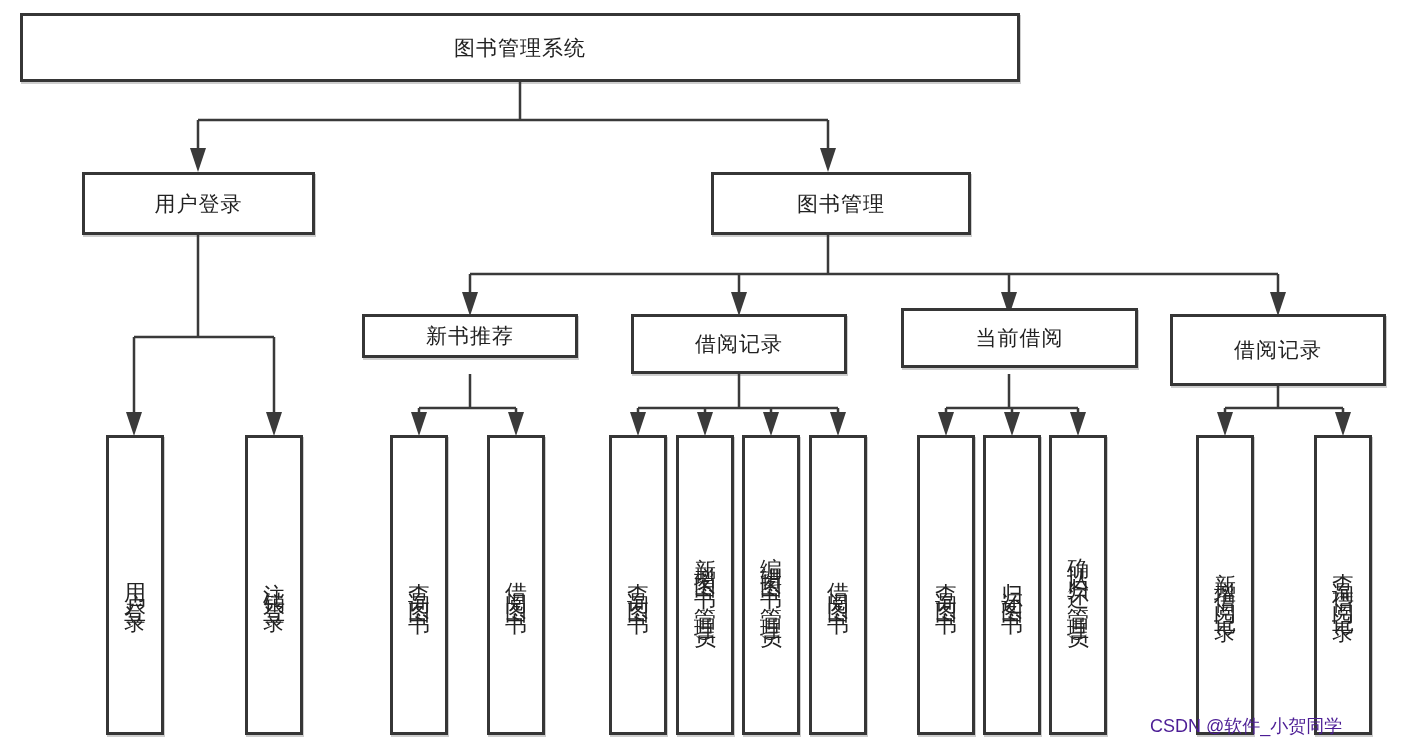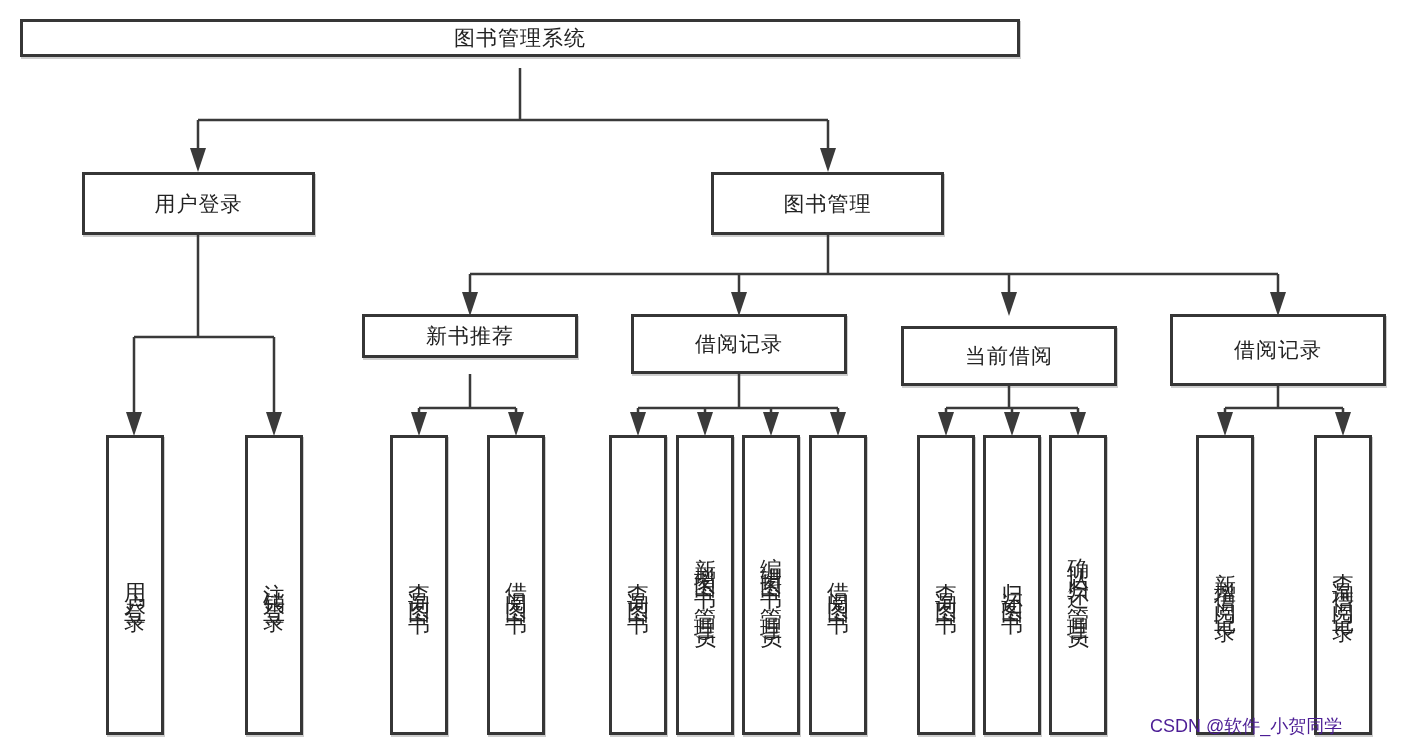--- a/index.html
+++ b/index.html
@@ -71,28 +71,28 @@
       M1009,316 L1001,292 L1017,292 Z  M1278,316 L1270,292 L1286,292 Z
       M134,436 L126,412 L142,412 Z  M274,436 L266,412 L282,412 Z
       M419,436 L411,412 L427,412 Z  M516,436 L508,412 L524,412 Z
       M638,436 L630,412 L646,412 Z  M705,436 L697,412 L713,412 Z
       M771,436 L763,412 L779,412 Z  M838,436 L830,412 L846,412 Z
       M946,436 L938,412 L954,412 Z  M1012,436 L1004,412 L1020,412 Z
       M1078,436 L1070,412 L1086,412 Z
       M1225,436 L1217,412 L1233,412 Z  M1343,436 L1335,412 L1351,412 Z"></path>
   </svg>
 
-  <div class="node h-node" style="left:20px; top:19px; width:1000px; height:38px">图书管理系统</div>
+  <div class="node h-node" style="left:20px; top:13px; width:1000px; height:69px">图书管理系统</div>
 
   <div class="node h-node" style="left:82px; top:172px; width:233px; height:63px">用户登录</div>
-  <div class="node h-node" style="left:711px; top:172px; width:233px; height:63px">图书管理</div>
+  <div class="node h-node" style="left:711px; top:172px; width:260px; height:63px">图书管理</div>
 
   <div class="node h-node" style="left:362px; top:314px; width:216px; height:44px">新书推荐</div>
   <div class="node h-node" style="left:631px; top:314px; width:216px; height:60px">借阅记录</div>
-  <div class="node h-node" style="left:901px; top:326px; width:216px; height:60px">当前借阅</div>
+  <div class="node h-node" style="left:901px; top:308px; width:237px; height:60px">当前借阅</div>
   <div class="node h-node" style="left:1170px; top:314px; width:216px; height:72px">借阅记录</div>
 
   <div class="node v-node" style="left:106px; top:435px; width:58px; height:300px">用户登录</div>
   <div class="node v-node" style="left:245px; top:435px; width:58px; height:300px">注销登录</div>
 
   <div class="node v-node" style="left:390px; top:435px; width:58px; height:300px">查询图书</div>
   <div class="node v-node" style="left:487px; top:435px; width:58px; height:300px">借阅图书</div>
 
   <div class="node v-node" style="left:609px; top:435px; width:58px; height:300px">查询图书</div>
   <div class="node v-node" style="left:676px; top:435px; width:58px; height:300px">新增图书（管理员）</div>

